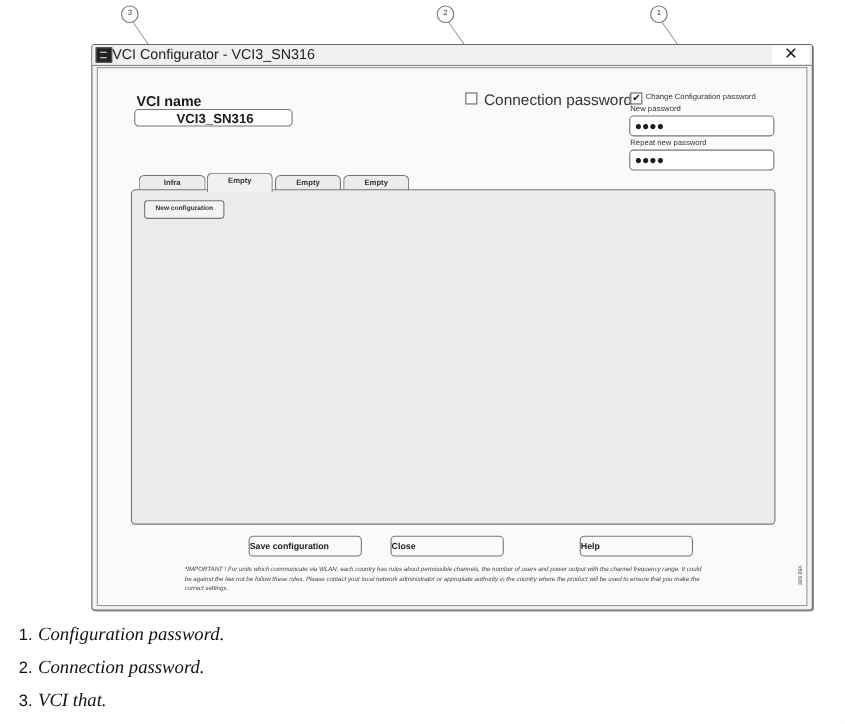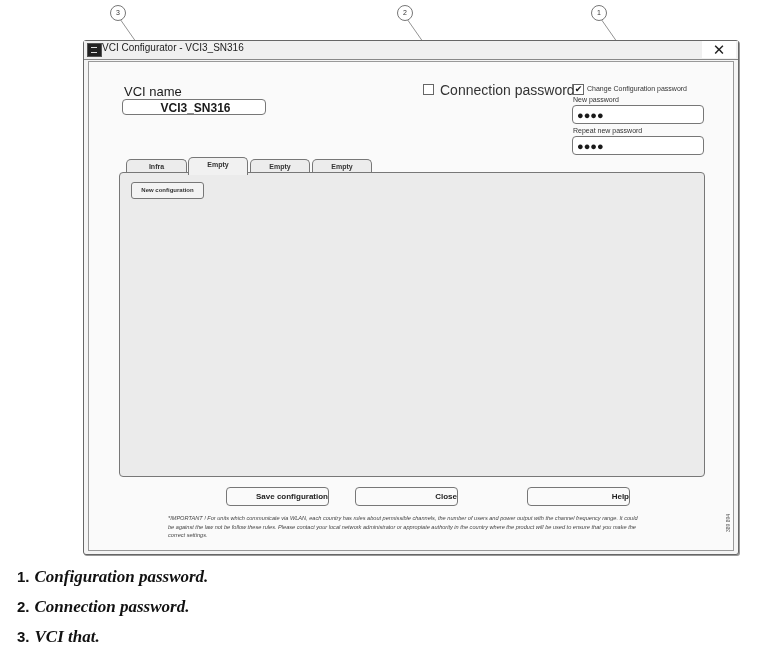--- a/index.html
+++ b/index.html
@@ -4,46 +4,46 @@
 <style>
   html, body { margin:0; padding:0; }
   body { width:768px; height:658px; background:#ffffff; position:relative; overflow:hidden; font-family:"Liberation Sans", sans-serif; color:#1a1a1a; }
   .callout { position:absolute; width:14px; height:14px; border:1px solid #777; border-radius:50%; font-size:7px; line-height:14px; text-align:center; color:#333; background:#fff; }
   svg.leaders { position:absolute; left:0; top:0; width:768px; height:658px; pointer-events:none; }
 
   .window { position:absolute; left:83px; top:40px; width:654px; height:513px; border:1px solid #666; border-radius:3px; background:#f4f4f4; box-shadow:1px 1px 0 #999; }
   .titlebar { position:absolute; left:0; top:0; width:654px; height:18px; background:#f0f0f0; border-bottom:1px solid #888; }
   .app-icon { position:absolute; left:3px; top:2px; width:13px; height:12px; background:#222; border:1px solid #555; }
   .app-icon:after { content:""; position:absolute; left:3px; top:3px; width:6px; height:4px; border:1px solid #ddd; border-left:none; border-right:none; }
-  .title { position:absolute; left:18px; top:1px; font-size:10px; color:#222; }
+  .title { position:absolute; left:18px; top:1px; font-size:13px; color:#222; }
   .close-x { position:absolute; right:2px; top:0; width:34px; height:17px; background:#fff; font-size:15px; line-height:17px; text-align:center; color:#222; }
 
   .client { position:absolute; left:4px; top:20px; width:644px; height:488px; background:#fafafa; border:1px solid #999; }
 
-  .vci-label { position:absolute; left:35px; top:22px; font-size:13px; font-weight:normal; }
+  .vci-label { position:absolute; left:35px; top:22px; font-size:13px; font-weight:bold; }
   .vci-input { position:absolute; left:33px; top:37px; width:144px; height:16px; border:1px solid #777; border-radius:4px; background:#fff; font-size:12px; font-weight:bold; line-height:16px; padding-left:3px; box-sizing:border-box;text-align:center; }
 
   .chk { position:absolute; width:9px; height:9px; border:1px solid #666; background:#fff; }
   .conn-chk { left:334px; top:22px; }
   .conn-label { position:absolute; left:351px; top:20px; font-size:14px; color:#333; }
   .cfg-chk { left:484px; top:22px; font-size:9px; line-height:9px; text-align:center; }
   .cfg-label { position:absolute; left:498px; top:23px; font-size:7px; color:#333; }
   .small-label { position:absolute; font-size:7px; color:#333; }
   .pw-input { position:absolute; left:483px; width:132px; height:19px; border:1px solid #777; border-radius:4px; background:#fff; font-size:11px; letter-spacing:0px; line-height:19px; padding-left:4px; box-sizing:border-box; font-weight:bold; }
 
   .tab { position:absolute; top:97px; height:14px; border:1px solid #777; border-bottom:none; border-radius:5px 5px 0 0; background:#ececec; font-size:7px; font-weight:bold; text-align:center; line-height:14px; color:#333; }
   .tab.active { background:#f1f1f1; top:95px; height:17px; z-index:2; }
   .panel { position:absolute; left:30px; top:110px; width:584px; height:303px; border:1px solid #777; border-radius:4px; background:#ebebeb; }
   .newcfg { position:absolute; left:11px; top:9px; width:71px; height:15px; border:1px solid #777; border-radius:3px; background:#f3f3f3; font-size:6px; font-weight:bold; text-align:center; line-height:15px; color:#333; }
 
-  .btn { position:absolute; top:425px; height:17px; border:1px solid #777; border-radius:4px; background:#fafafa; font-size:8px; font-weight:bold; text-align:right; line-height:17px; color:#222; }
+  .btn { position:absolute; top:425px; height:17px; border:1px solid #777; border-radius:4px; background:#fafafa; font-size:8px; font-weight:bold; text-align:left; line-height:17px; color:#222; }
   .notice { position:absolute; left:79px; top:452px; width:470px; font-size:5.6px; font-style:italic; line-height:8.5px; color:#444; }
   .figid { position:absolute; left:636px; top:470px; font-size:5px; color:#555; transform:rotate(-90deg); transform-origin:left top; white-space:nowrap; }
 
-  .legend { position:absolute; left:17px; top:567px; font-family:"Liberation Serif", serif; font-size:17px; font-style:italic; color:#111;font-weight:bold; }
+  .legend { position:absolute; left:17px; top:567px; font-family:"Liberation Serif", serif; font-size:17px; font-style:italic; color:#111; }
   .legend div { height:30px; }
   .legend .num { font-family:"Liberation Sans", sans-serif; font-style:normal; font-size:15px; margin-right:5px; }
 </style>
 </head>
 <body>
 
 <svg class="leaders">
   <line x1="120" y1="19" x2="164" y2="82" stroke="#777" stroke-width="0.8"></line>
   <line x1="407" y1="19" x2="451" y2="82" stroke="#777" stroke-width="0.8"></line>
   <line x1="601" y1="19" x2="645" y2="82" stroke="#777" stroke-width="0.8"></line>

